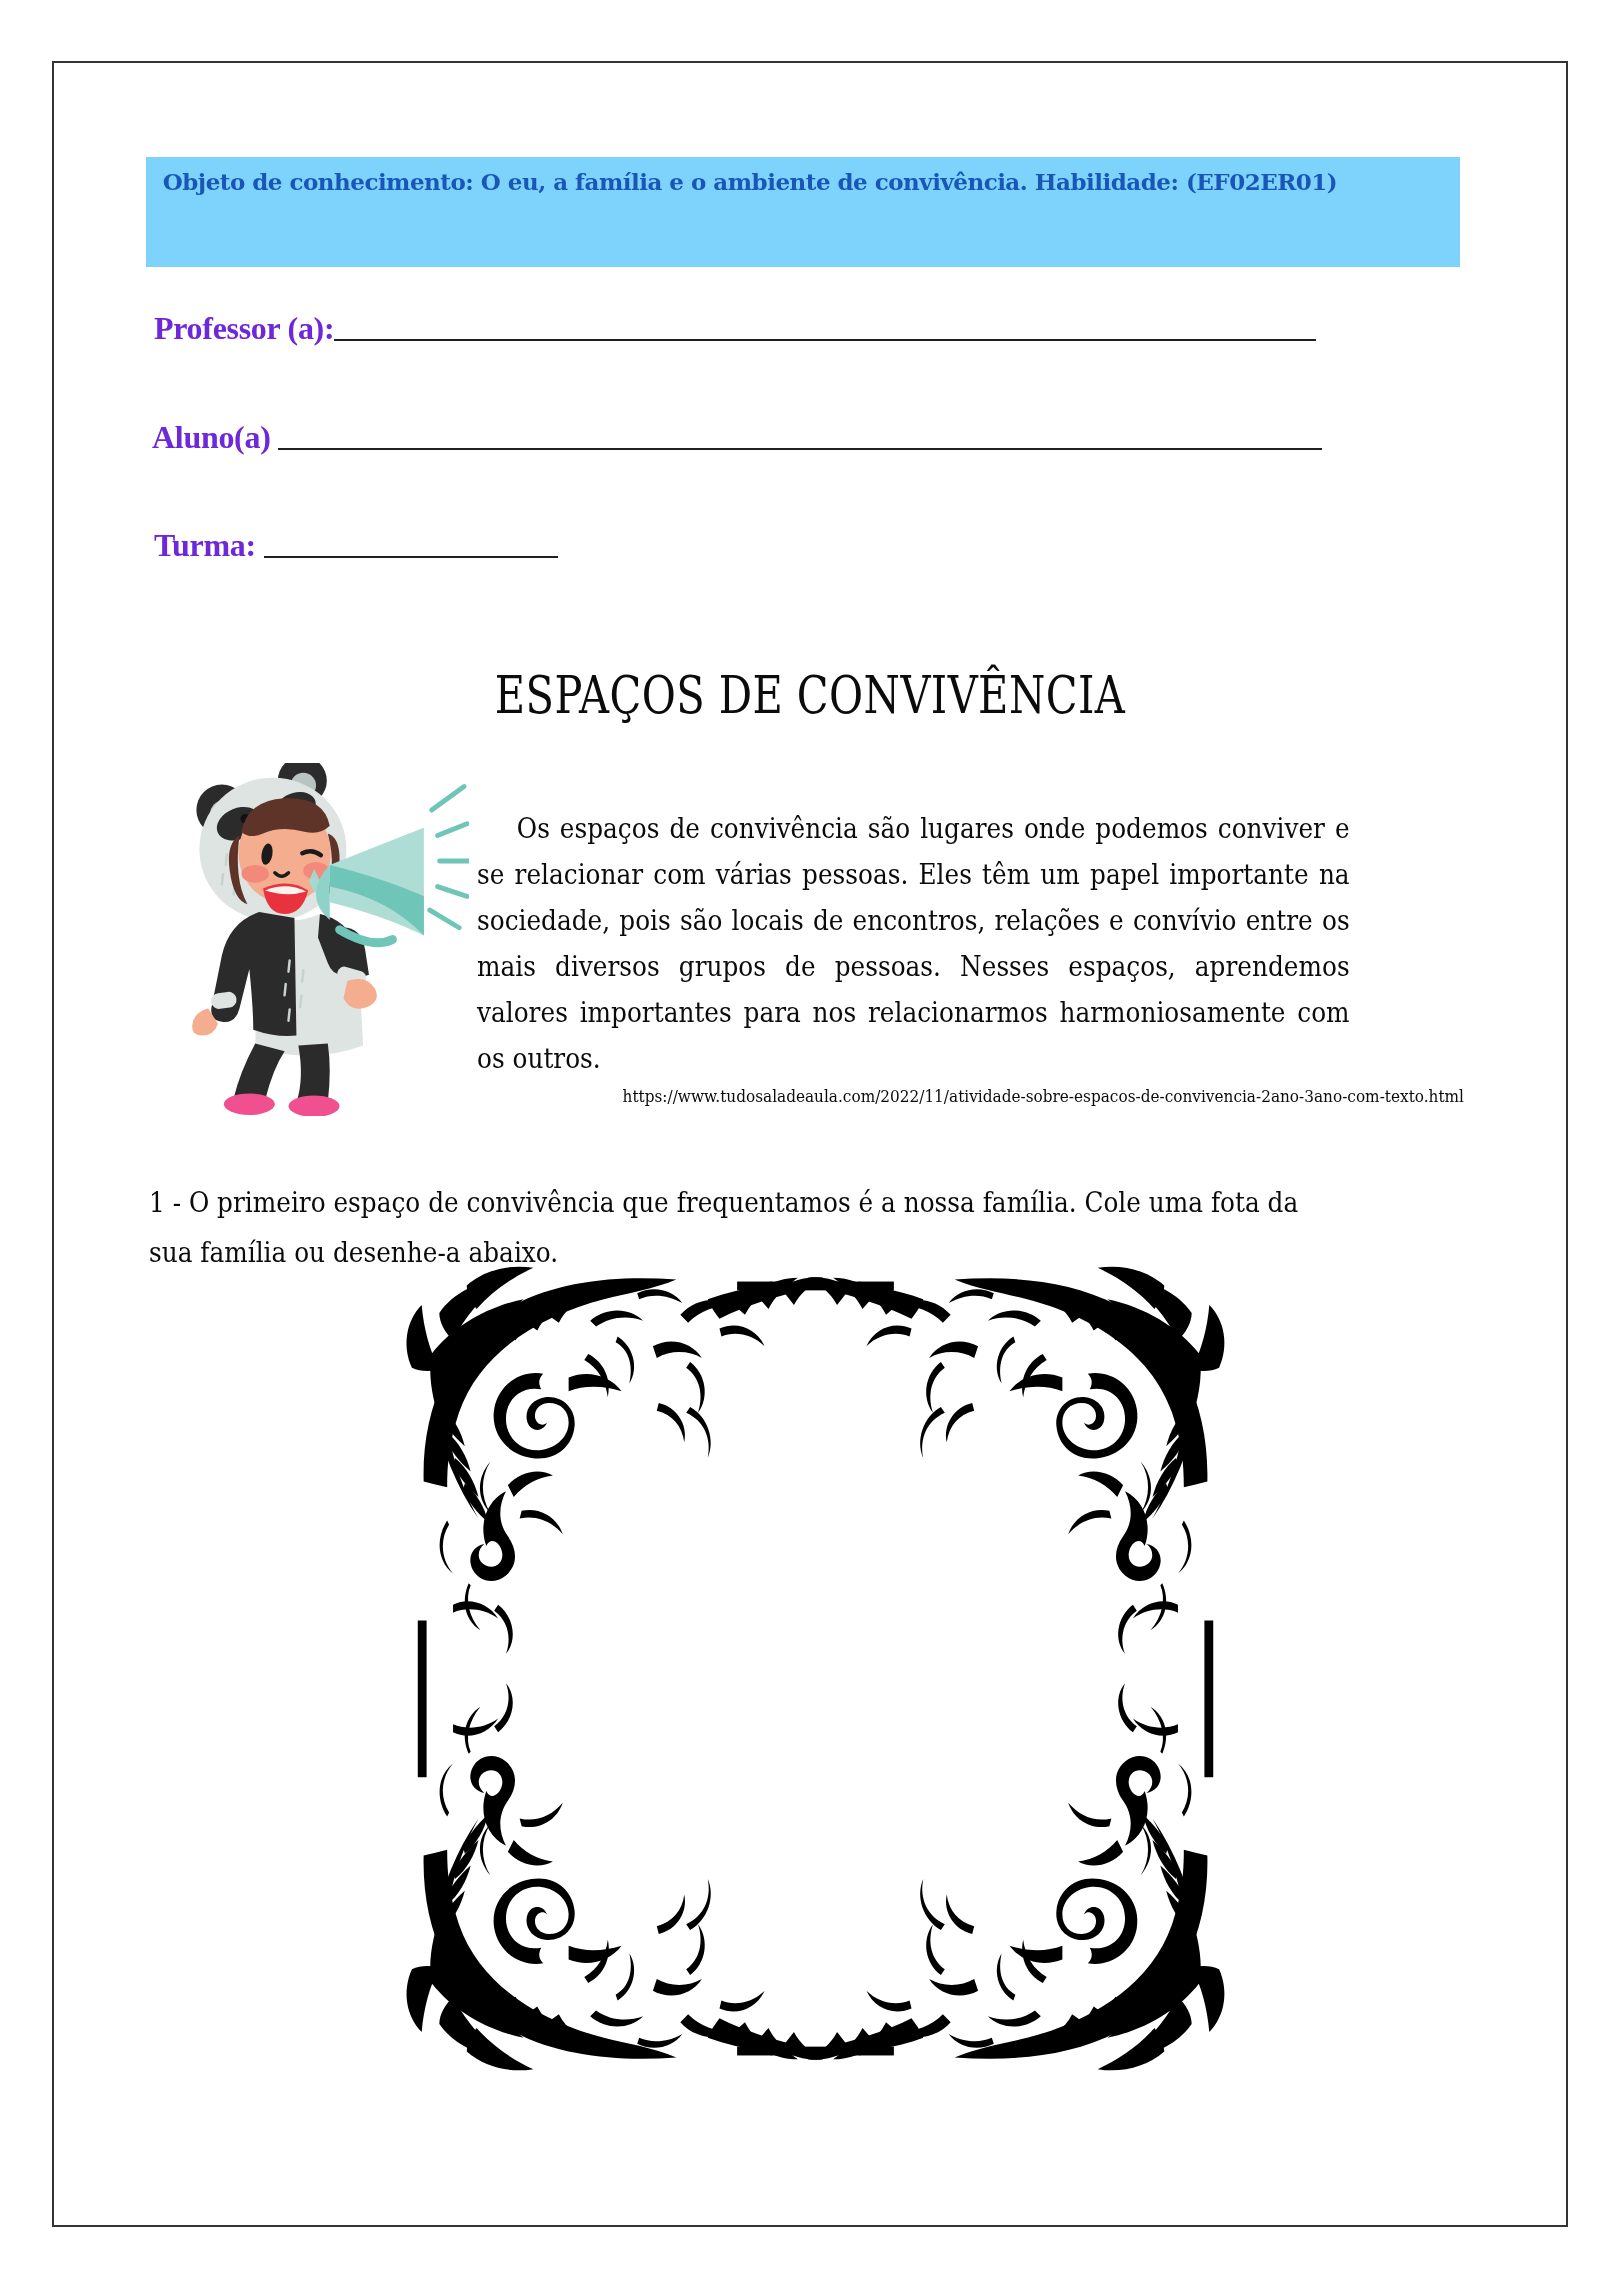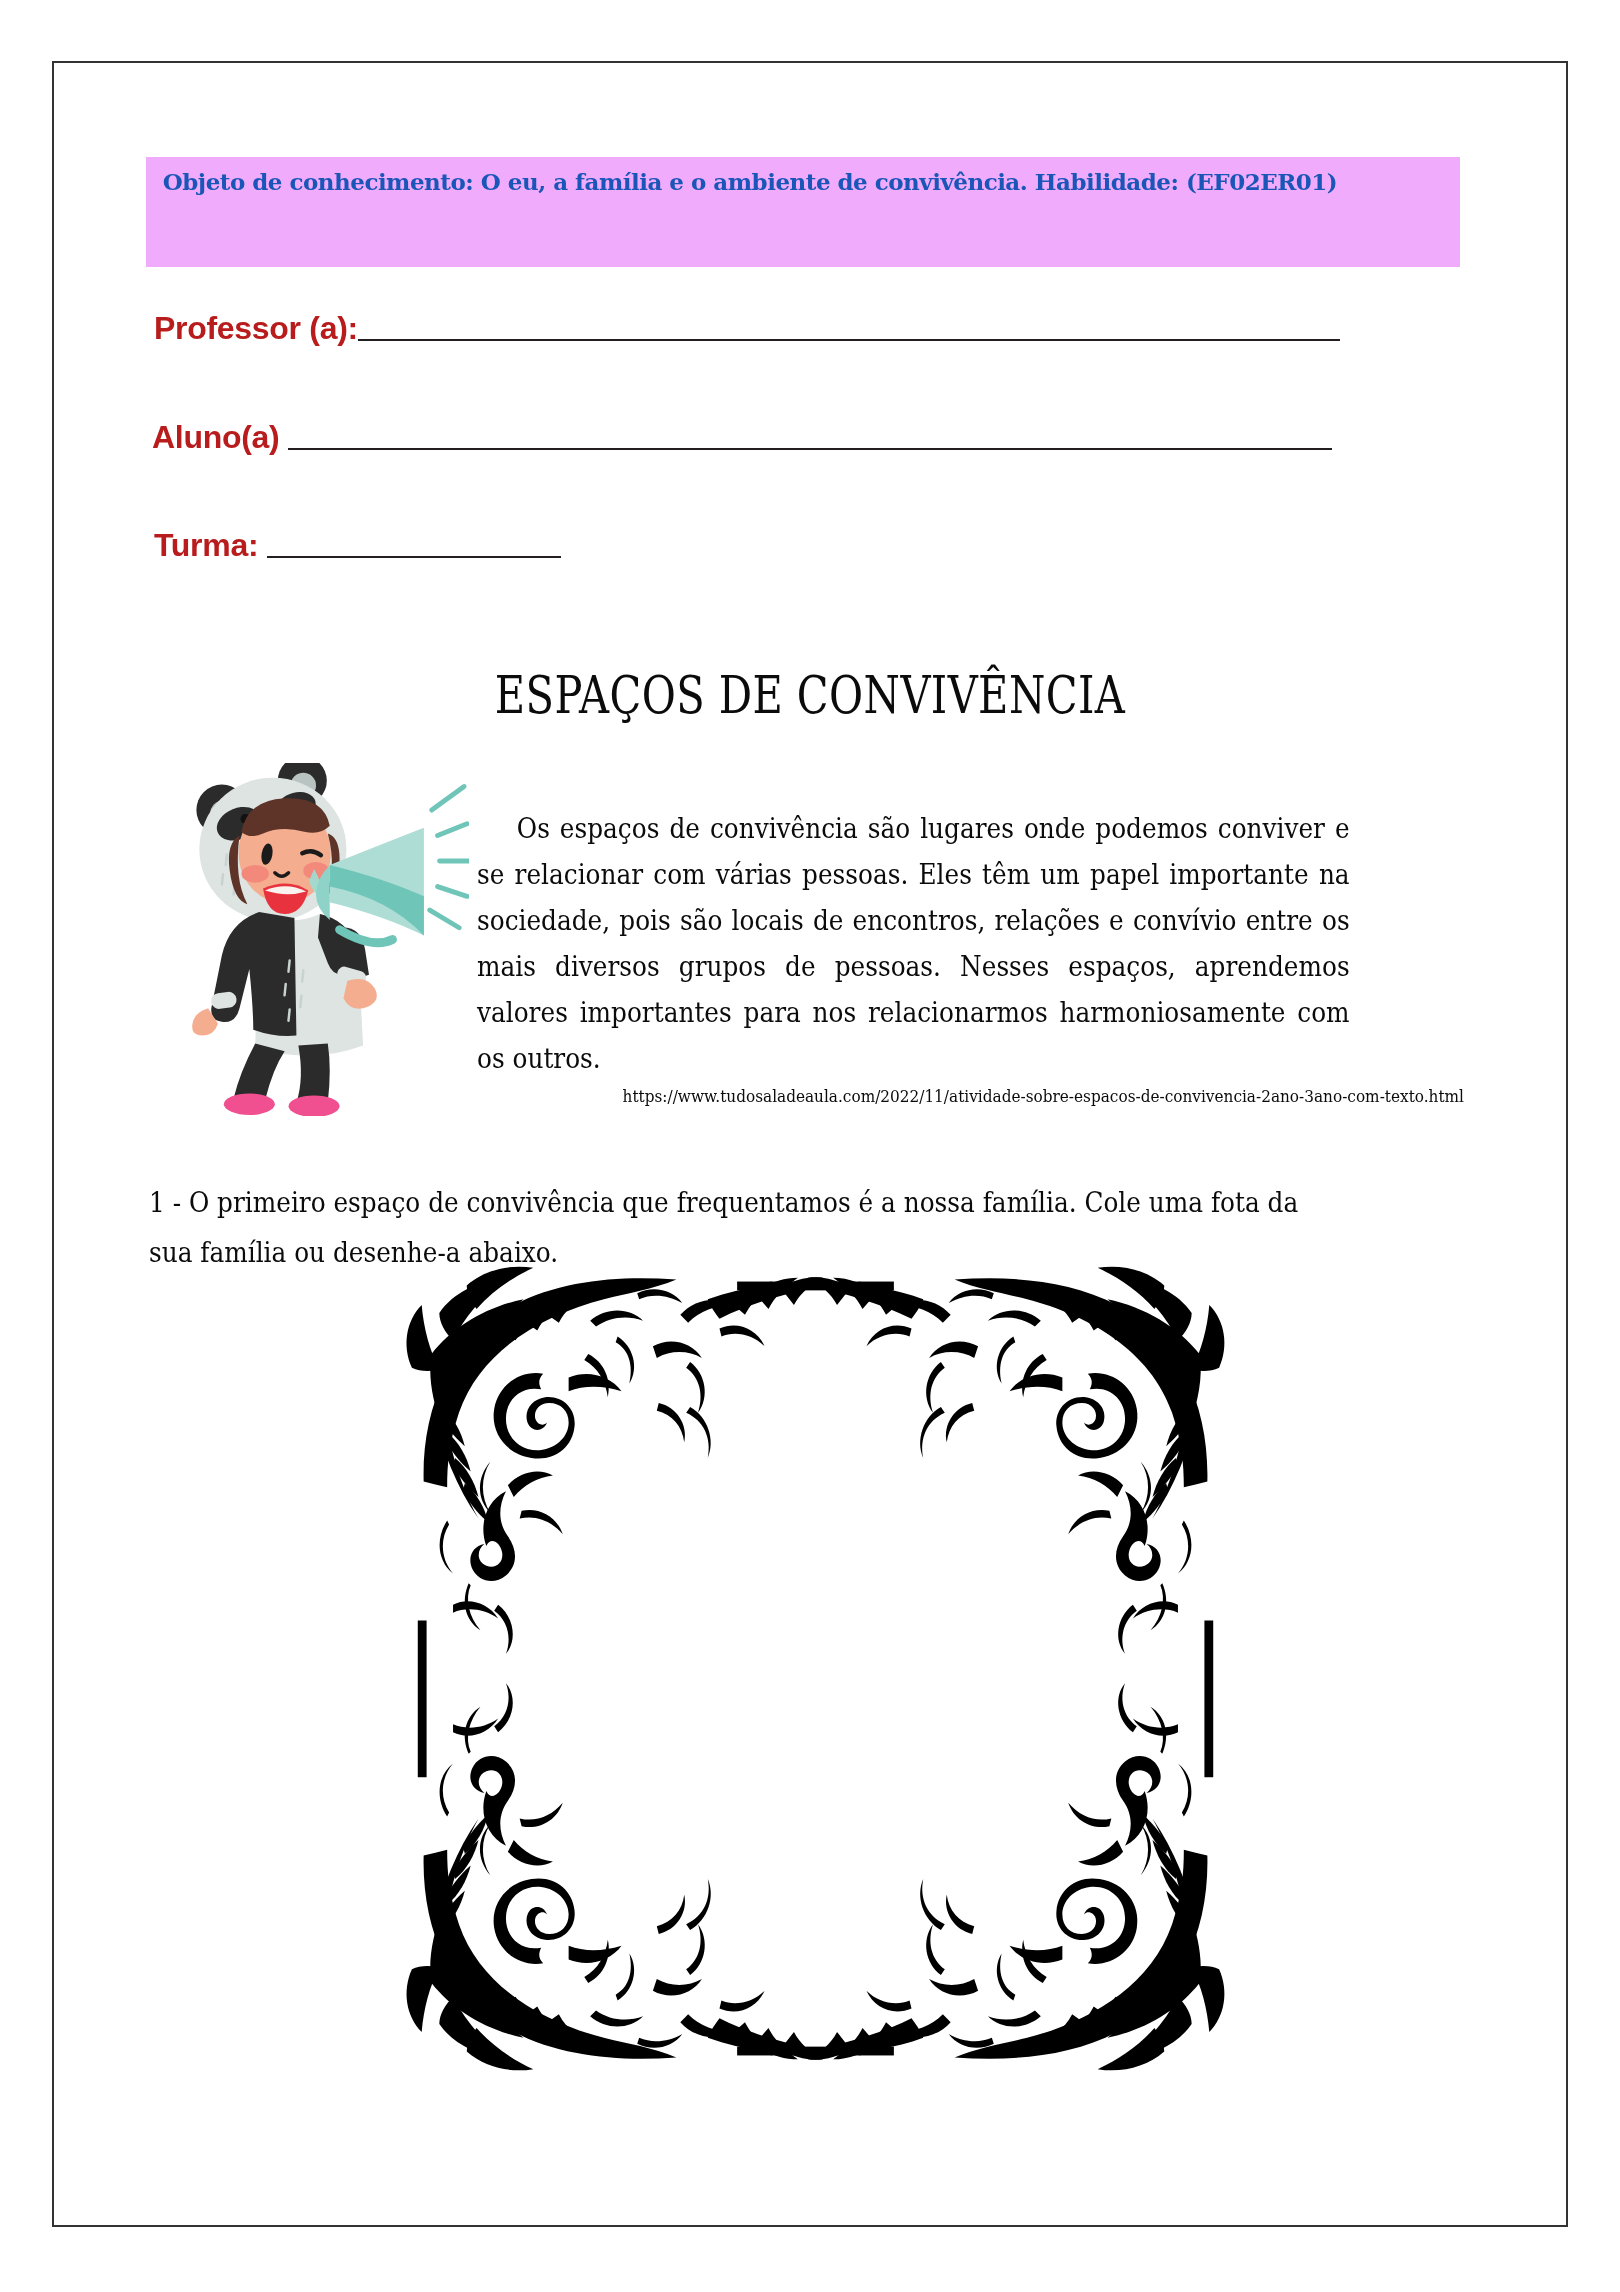--- a/index.html
+++ b/index.html
@@ -9,34 +9,34 @@
 
   
   .page-border{
     position:absolute;left:52px;top:61px;width:1516px;height:2166px;
     border:2.9px solid #333333;box-sizing:border-box;
   }
 
   
   .banner{
     position:absolute;left:146px;top:157px;width:1314px;height:110px;
-    background:#f0abfc;
+    background:#7dd3fc;
   }
   .banner-text{
     position:absolute;left:16.7px;top:10.8px;width:1284px;
     font-family:"DejaVu Serif",serif;
     font-weight:700;font-size:23px;color:#1A56B8;
     letter-spacing:-0.5px;white-space:nowrap;
   }
 
   
   .field{
     position:absolute;
-    font-family:Liberation Sans, sans-serif;
-    font-weight:700;font-size:32px;color:#b91c1c;
+    font-family:Liberation Serif, serif;
+    font-weight:700;font-size:32px;color:#6d28d9;
     white-space:nowrap;letter-spacing:-0.3px;
   }
   .f-prof{left:154px;top:310px;}
   .f-alun{left:152px;top:419px;}
   .f-turm{left:154px;top:527px;}
   .f-data{left:852px;top:527px;}
 
   .rule{
     display:inline-block;vertical-align:baseline;
     border-bottom:2.9px solid #231F20;

